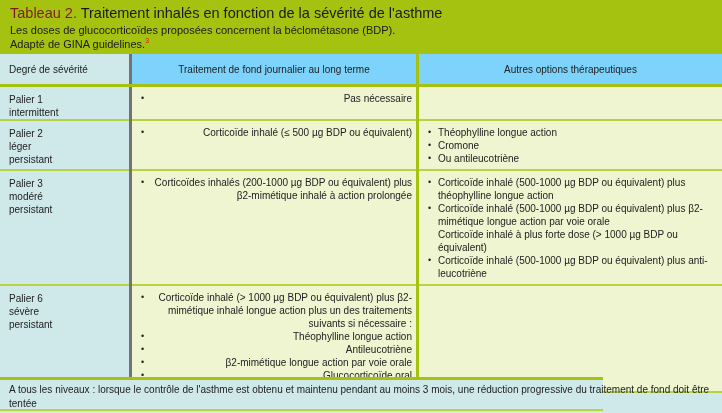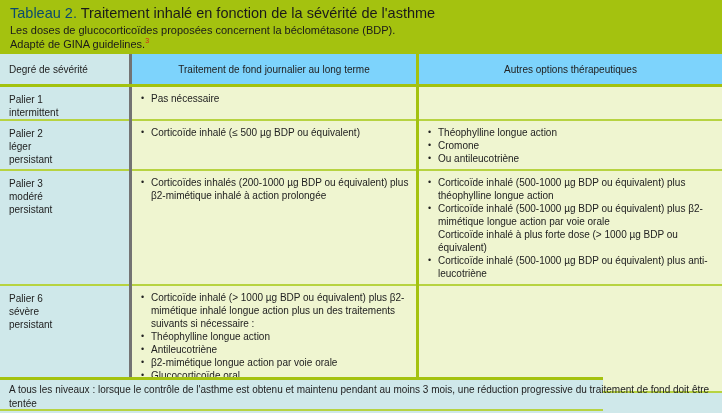--- a/index.html
+++ b/index.html
@@ -1,47 +1,47 @@
 <!DOCTYPE html>
 <html><head>
 <meta charset="utf-8">
 <style>
   html, body { margin:0; padding:0; }
   body { width:722px; height:413px; overflow:hidden; background:#cfe8ea; font-family:"Liberation Sans", sans-serif; color:#222; }
   .title-band { position:absolute; left:0; top:0; width:722px; height:54px; background:#a4c20f; }
   .title { position:absolute; left:10px; top:5px; font-size:14.5px; color:#1a1a1a; white-space:nowrap; }
-  .title .num { color:#0c4a6e; }
+  .title .num { color:#7f1d1d; }
   .subtitle { position:absolute; left:10px; font-size:11px; color:#1a1a1a; white-space:nowrap; }
   .sub1 { top:24px; }
   .sub2 { top:37px; }
   .sup { color:#d4201c; font-size:7px; vertical-align:super; }
 
   table { position:absolute; left:0; top:54px; width:722px; border-collapse:collapse; font-size:10px; line-height:13px; }
   td, th { vertical-align:top; padding:0; }
   th { background:#cfe8ea; font-weight:normal; height:30px; vertical-align:middle; border-bottom:3px solid #a4c20f; }
   .c1 { width:107px; border-right:3px solid #737373; background:#cfe8ea; }
-  .c2 { width:271px; border-right:3px solid #a4c20f; background:#eff5d0; }
+  .c2 { width:271px; border-right:3px solid #a4c20f; background:#eff5d0;text-align:right; }
   .c3 { background:#eff5d0;margin-top:44px; }
   th.c2, th.c3 { background:#7dd3fc; }
   th.c1 { text-align:left; padding-left:9px; }
   th.c2, th.c3 { text-align:center; }
   tr.row td { border-bottom:2px solid #b7d341; }
   td.c1 { padding:6px 13px 0 9px; }
   td.c2, td.c3 { padding:5px 4px 4px 9px; }
   ul { list-style:none; margin:0; padding:0; }
   li { position:relative; padding-left:10px; }
   li.bullet::before { content:"•"; position:absolute; left:0; top:0; font-size:9px; }
   .note { position:absolute; left:0; top:377px; width:603px; height:34px; background:#cfe8ea; border-top:3px solid #a4c20f; border-bottom:2px solid #b7d341; box-sizing:border-box; }
   .note-text { position:absolute; left:9px; top:3px; width:705px; font-size:10px; line-height:14px; }
 </style>
 </head>
 <body>
 
 <div class="title-band">
-  <div class="title"><span class="num">Tableau 2.</span><span> Traitement inhalé en fonction de la sévérité de l'asthme</span></div>
+  <div class="title"><span class="num">Tableau 2.</span><span> Traitement inhalés en fonction de la sévérité de l'asthme</span></div>
   <div class="subtitle sub1">Les doses de glucocorticoïdes proposées concernent la béclométasone (BDP).</div>
   <div class="subtitle sub2"><span>Adapté de GINA guidelines.</span><span class="sup">3</span></div>
 </div>
 
 <table>
   <thead>
     <tr>
       <th class="c1">Degré de sévérité</th>
       <th class="c2">Traitement de fond journalier au long terme</th>
       <th class="c3">Autres options thérapeutiques</th>

